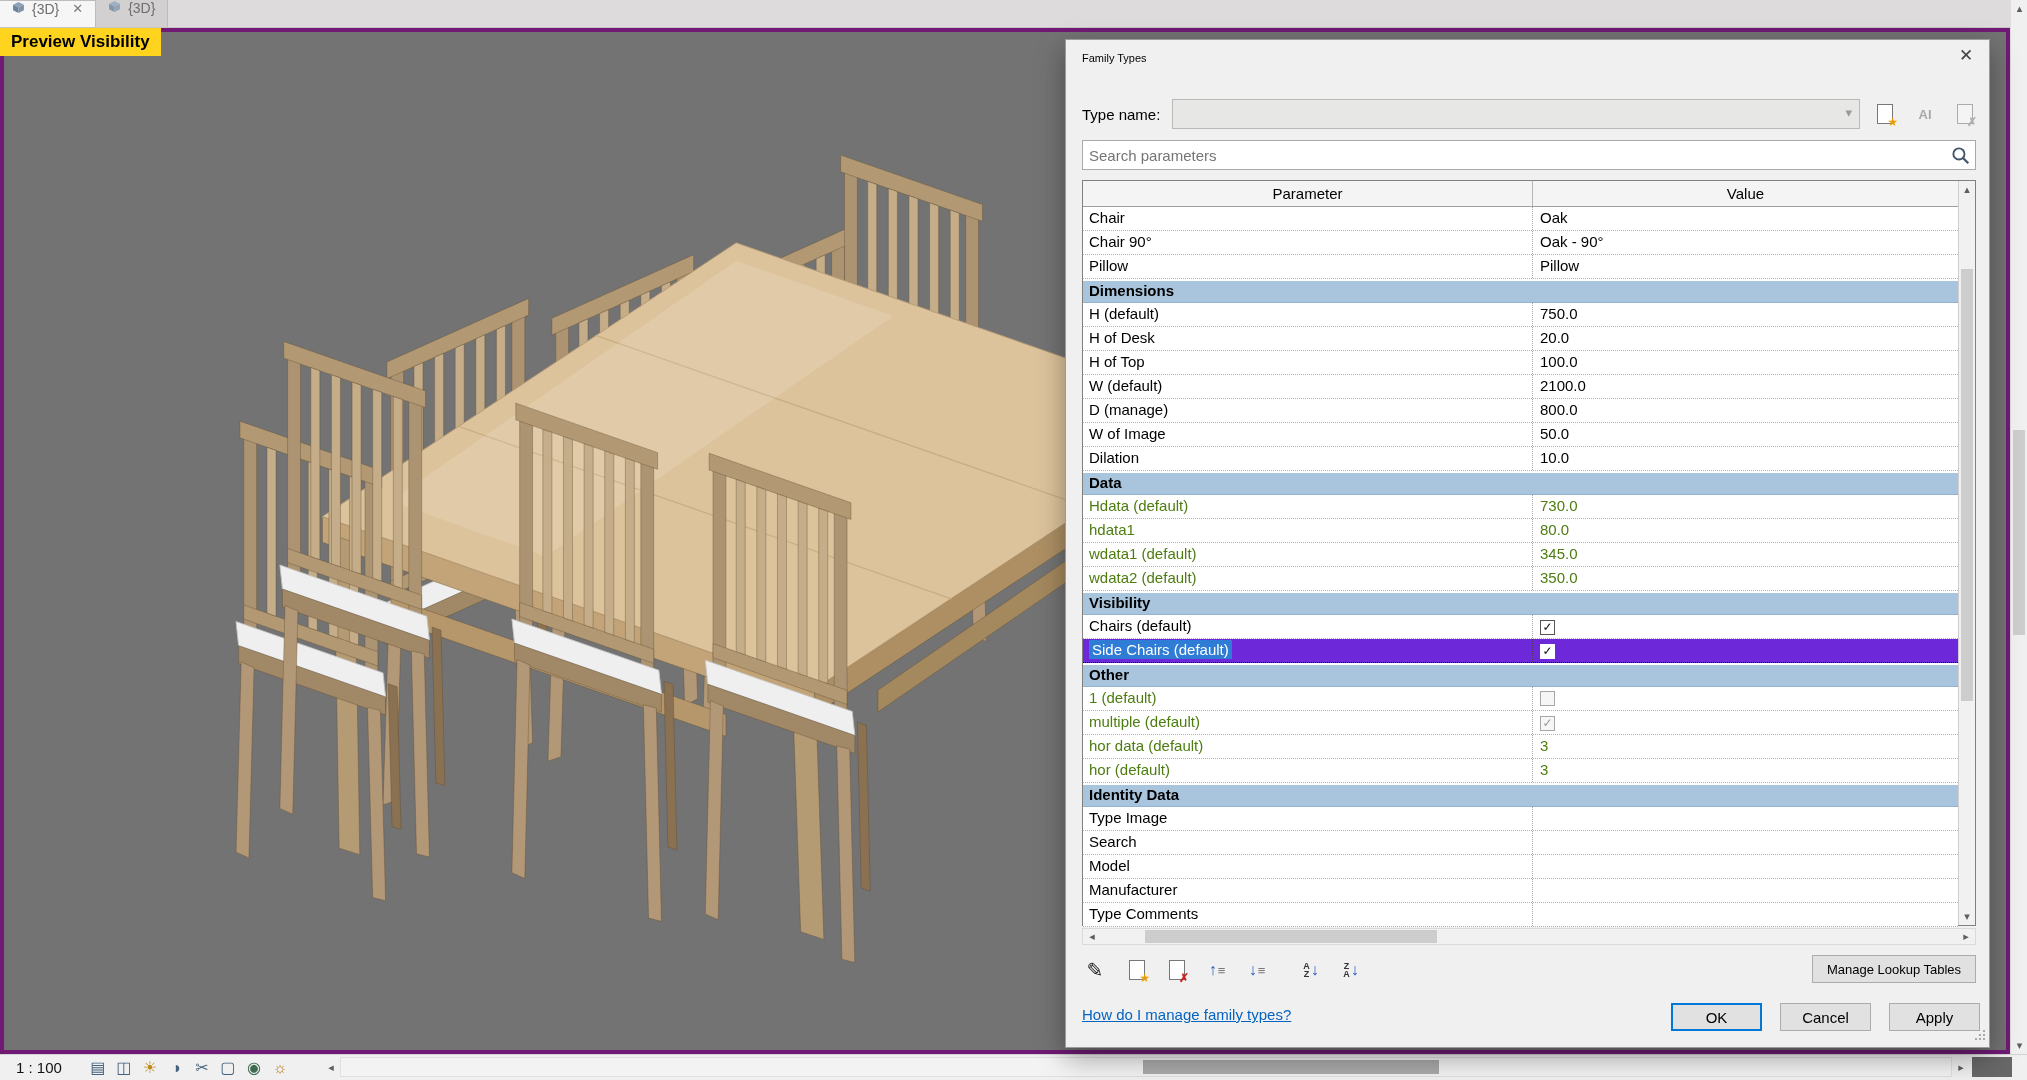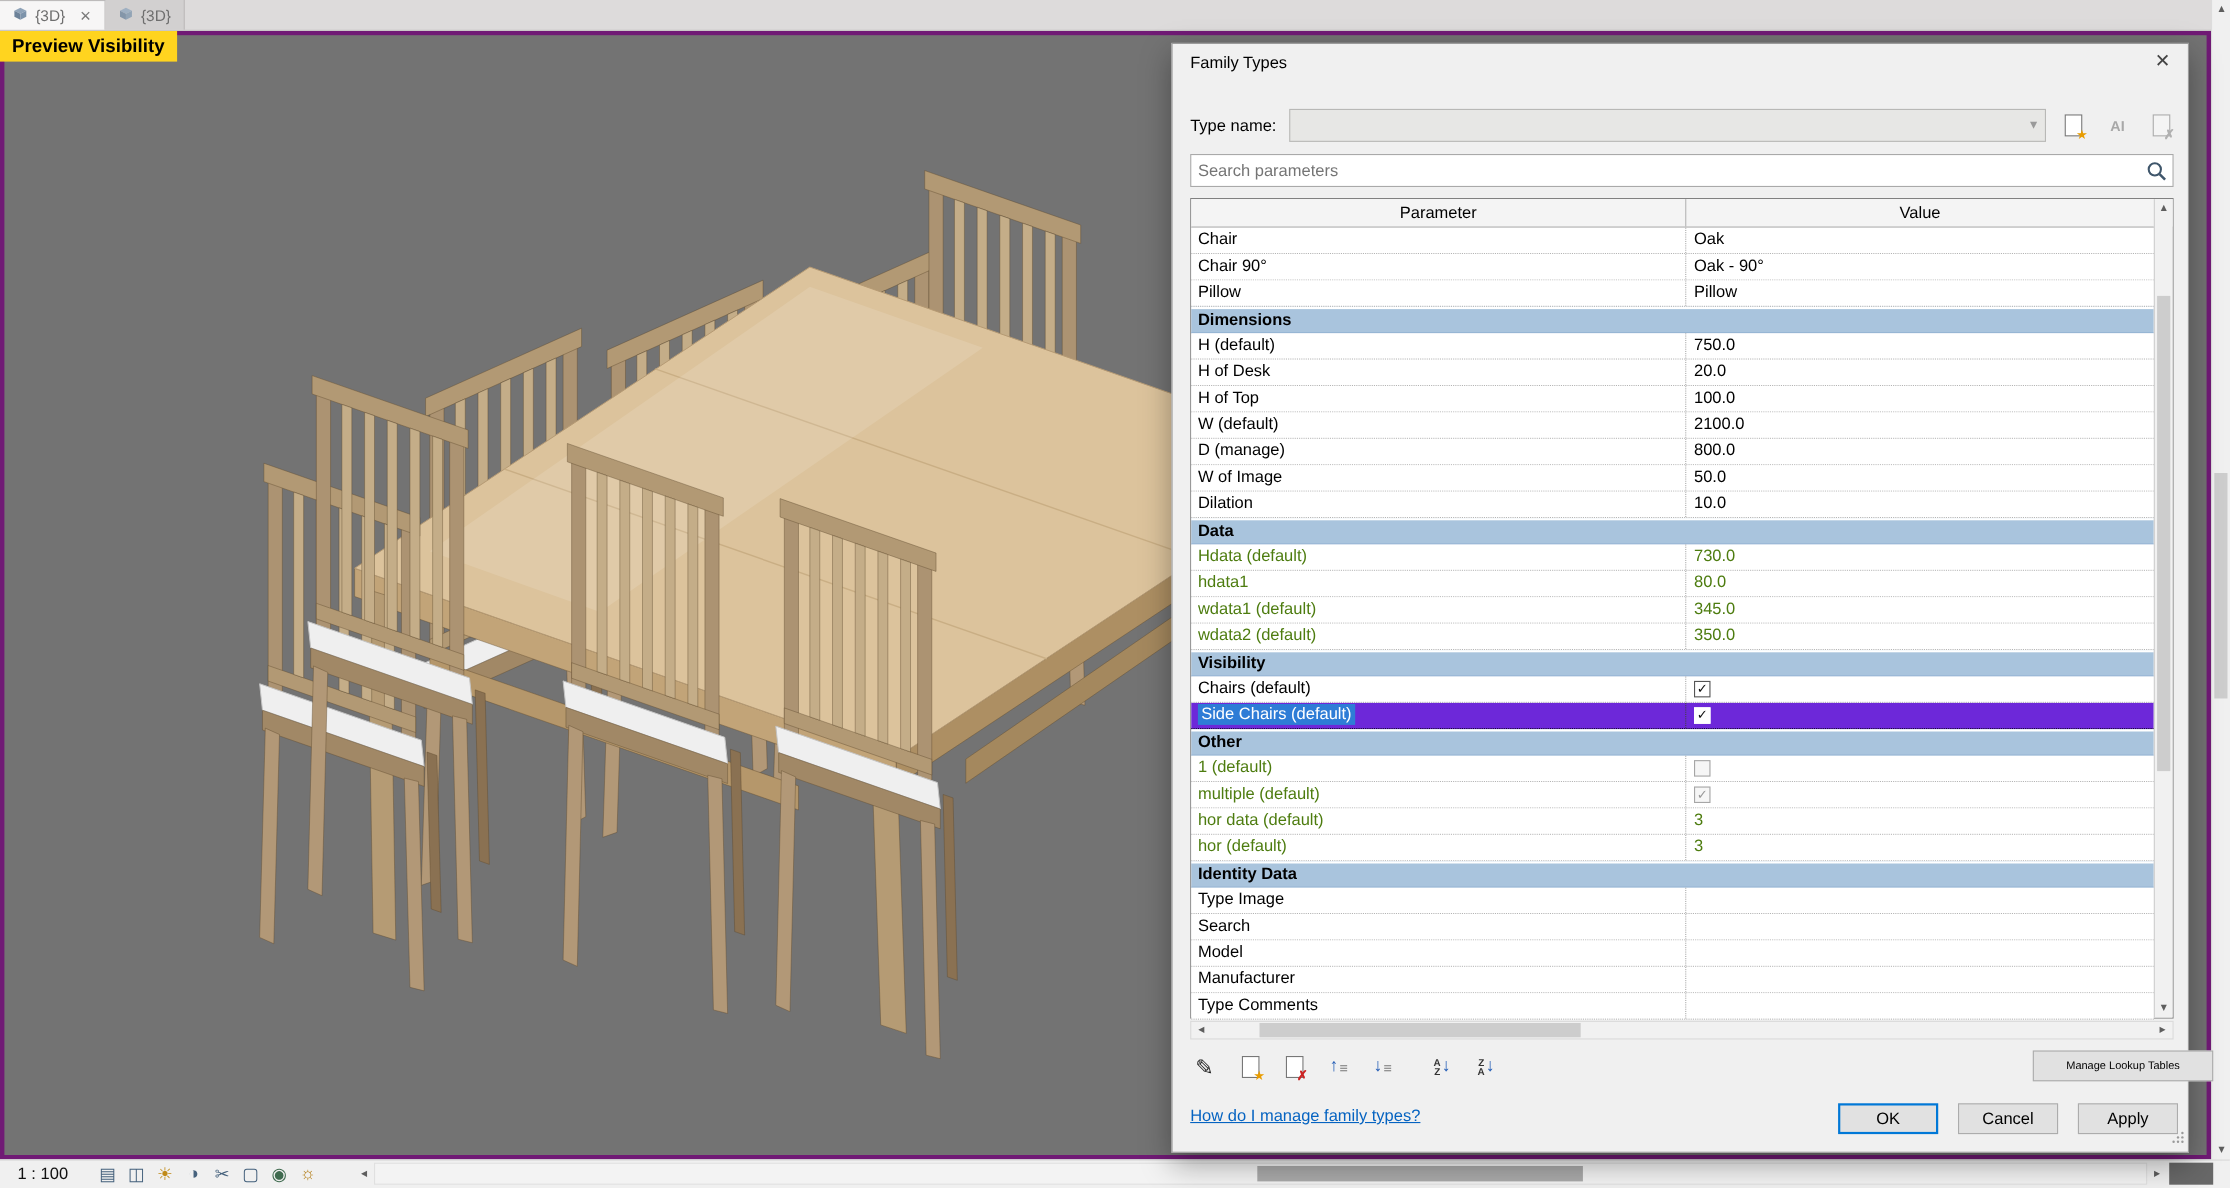--- a/index.html
+++ b/index.html
@@ -1,21 +1,21 @@
 <!DOCTYPE html>
 <html><head>
 <meta charset="utf-8">
 <style>
 *{margin:0;padding:0;box-sizing:border-box}
 html,body{width:2027px;height:1080px;overflow:hidden;background:#f0f0f0;font-family:"Liberation Sans",sans-serif}
 #app{position:absolute;inset:0}
 
 
 #tabbar{position:absolute;left:0;top:0;width:2010px;height:28px;background:#dddbdb;border-bottom:1px solid #c6c4c4;display:flex;align-items:flex-end;z-index:3}
-.vtab{height:27px;display:flex;align-items:center;gap:7px;padding:0 12px;font-size:14px;color:#6e6e6e;border-right:1px solid #bdbbbb;background:#d2d0d0}
+.vtab{height:27px;display:flex;gap:7px;padding:0 12px;font-size:14px;color:#6e6e6e;border-right:1px solid #bdbbbb;background:#d2d0d0}
 .vtab.active{background:#f7f6f6;border-top:1px solid #bdbbbb}
 .tclose{color:#7a7a7a;font-size:13px;margin-left:6px}
 
 
 #viewport{position:absolute;left:0;top:28px;width:2010px;height:1026px;background:#737373;border:4px solid #701a75;z-index:1}
 #preview-label{position:absolute;left:-4px;top:-4px;background:#ffd41f;color:#000;font-weight:bold;font-size:17px;padding:4px 11px;z-index:5}
 #scene{position:absolute;left:0;top:0;width:100%;height:100%}
 
 
 #bottombar{position:absolute;left:0;top:1054px;width:2027px;height:26px;background:#f0f0f0;border-top:1px solid #d2d2d2;display:flex;align-items:center;z-index:3}
@@ -27,21 +27,21 @@
 .htrack{flex:1;position:relative;background:#f3f3f3;border:1px solid #e0e0e0}
 .hthumb{position:absolute;left:802px;width:296px;top:2px;bottom:2px;background:#aaaaaa}
 #grip{position:absolute;left:1972px;top:1057px;width:40px;height:20px;background:#686868;z-index:4}
 #rscroll{position:absolute;right:0;top:0;width:17px;height:1054px;background:#f0f0f0;border-left:1px solid #dcdcdc;z-index:4}
 #rscroll .sarrow{display:block;width:17px;height:17px;line-height:17px}
 #rscroll .sarrow.bottom{position:absolute;bottom:0}
 #rthumb{position:absolute;left:2px;right:2px;top:430px;height:205px;background:#cdcdcd}
 
 
 #dialog{position:absolute;left:1065px;top:39px;width:925px;height:1009px;background:#f0f0f0;border:1px solid #9b9b9b;box-shadow:0 10px 26px rgba(0,0,0,.35);z-index:20;font-size:15px;color:#000}
-#dlg-title{height:36px;line-height:36px;padding-left:16px;font-size:15px}
+#dlg-title{height:36px;line-height:36px;padding-left:16px;font-size:11px}
 #dlg-close{position:absolute;right:0;top:0;width:46px;height:32px;text-align:center;line-height:32px;font-size:17px;color:#444;cursor:default}
 #typename-label{position:absolute;left:16px;top:66px}
 #typename-combo{position:absolute;left:106px;top:59px;width:688px;height:30px;background:#e7e7e5;border:1px solid #b8b8b6}
 .combo-arrow{position:absolute;right:7px;top:5px;color:#9a9a9a;font-size:13px}
 .typebtn{position:absolute;top:60px;width:30px;height:28px;border:none;background:transparent;display:flex;align-items:center;justify-content:center}
 #btn-new-type{left:804px}#btn-rename-type{left:844px}#btn-delete-type{left:884px}
 .pageico{display:inline-block;width:16px;height:20px;background:#fff;border:1px solid #777;position:relative}
 .pageico.gray{border-color:#ababab;background:#f4f4f4}
 .pageico .star{position:absolute;right:-6px;bottom:-6px;color:#e89c00;font-style:normal;font-size:12px}
 .pageico .delx{position:absolute;right:-5px;bottom:-6px;color:#c22;font-style:normal;font-weight:bold;font-size:12px}
@@ -80,21 +80,21 @@
 #ththumb{position:absolute;left:44px;width:292px;top:1px;bottom:1px;background:#cdcdcd}
 
 
 .tbico{position:absolute;top:916px;width:30px;height:28px;border:none;background:transparent;display:flex;align-items:center;justify-content:center;gap:1px}
 #tb-edit{left:14px}#tb-new{left:56px}#tb-del{left:96px}#tb-up{left:136px}#tb-down{left:176px}#tb-sortaz{left:230px}#tb-sortza{left:270px}
 .pencil{font-size:20px;color:#1c1c1c}
 .mvarrow{color:#2a62b8;font-weight:bold;font-size:16px}
 .mvlines{color:#777;font-size:13px}
 .azcol{display:flex;flex-direction:column;font-size:9px;line-height:8px;color:#333;font-weight:bold}
 .azcol i{font-style:normal}
-#btn-lookup{position:absolute;left:782px;top:915px;width:164px;height:28px;background:#e1e1e1;border:1px solid #acacac;font-size:10px;font-family:"Liberation Sans",sans-serif}
+#btn-lookup{position:absolute;left:746px;top:915px;width:164px;height:28px;background:#e1e1e1;border:1px solid #acacac;font-size:13px;font-family:"Liberation Sans",sans-serif}
 #help-link{position:absolute;left:16px;top:966px;color:#0563c1;text-decoration:underline;font-size:15px}
 .dl-btn{position:absolute;top:963px;width:91px;height:28px;background:#e1e1e1;border:1px solid #acacac;font-size:15px;font-family:"Liberation Sans",sans-serif}
 #btn-ok{left:605px;border:2px solid #0078d7}
 #btn-cancel{left:714px}
 #btn-apply{left:823px}
 #dlg-grip{position:absolute;right:3px;bottom:3px}
 </style>
 </head>
 <body>
 

